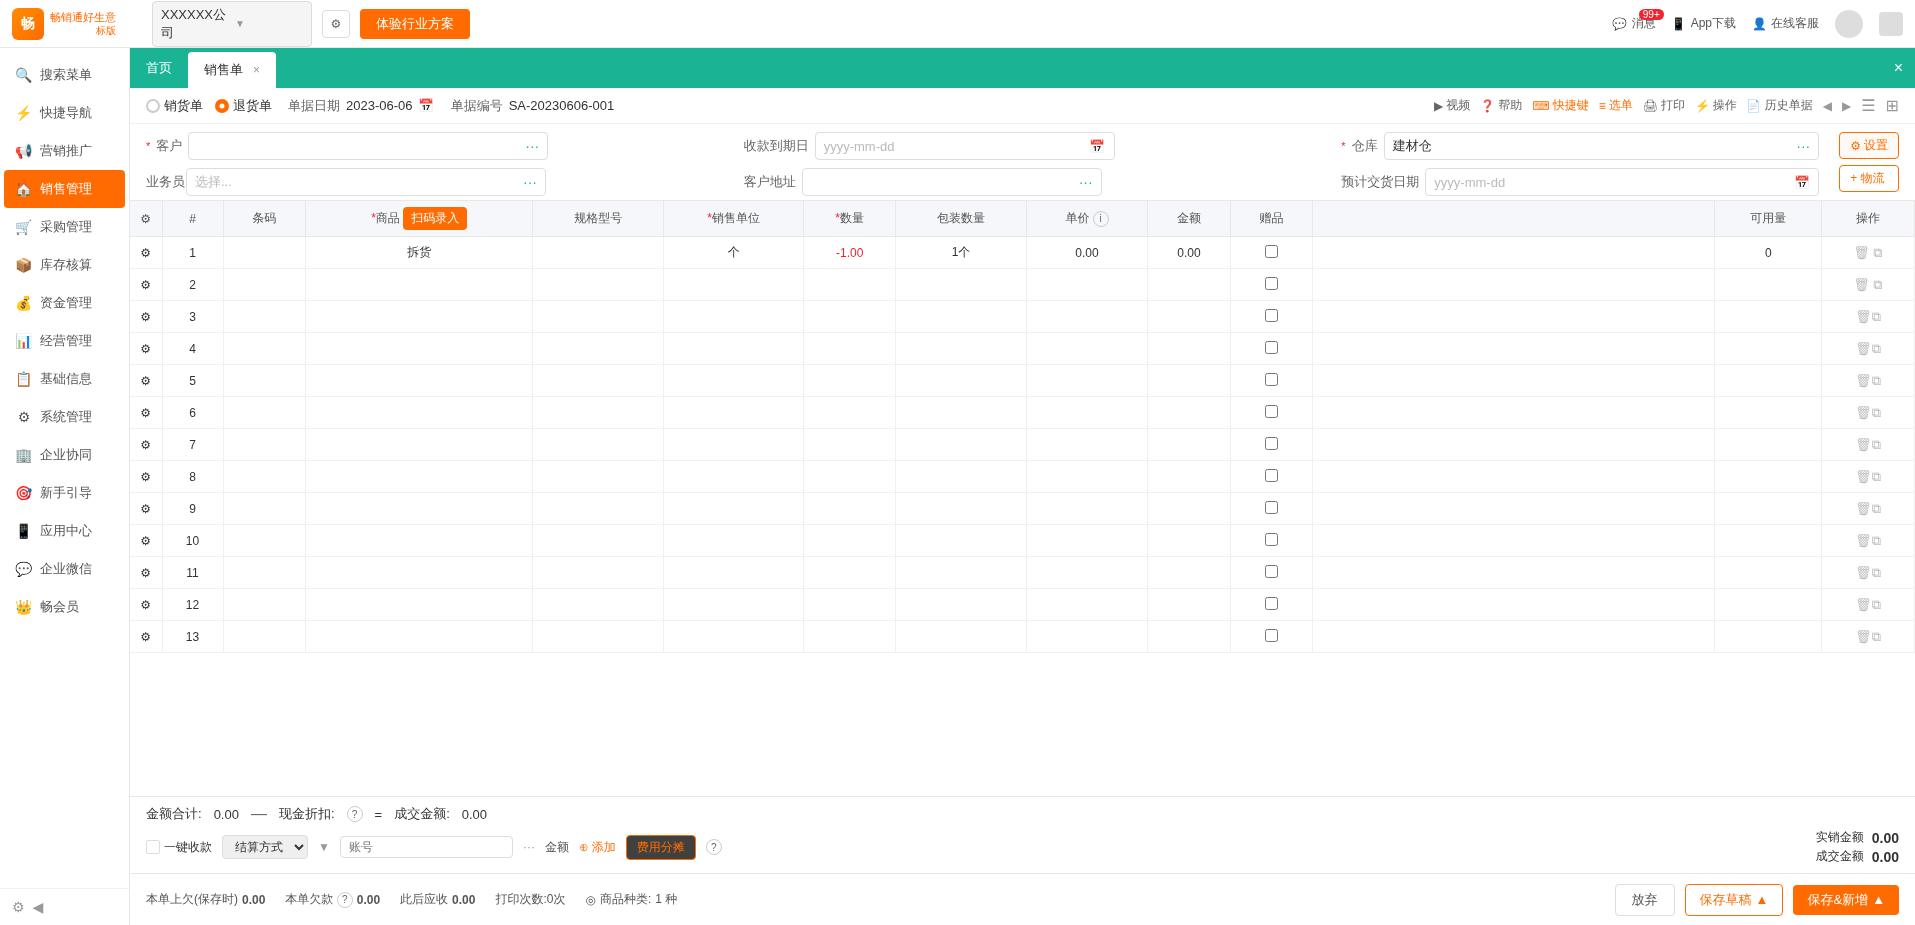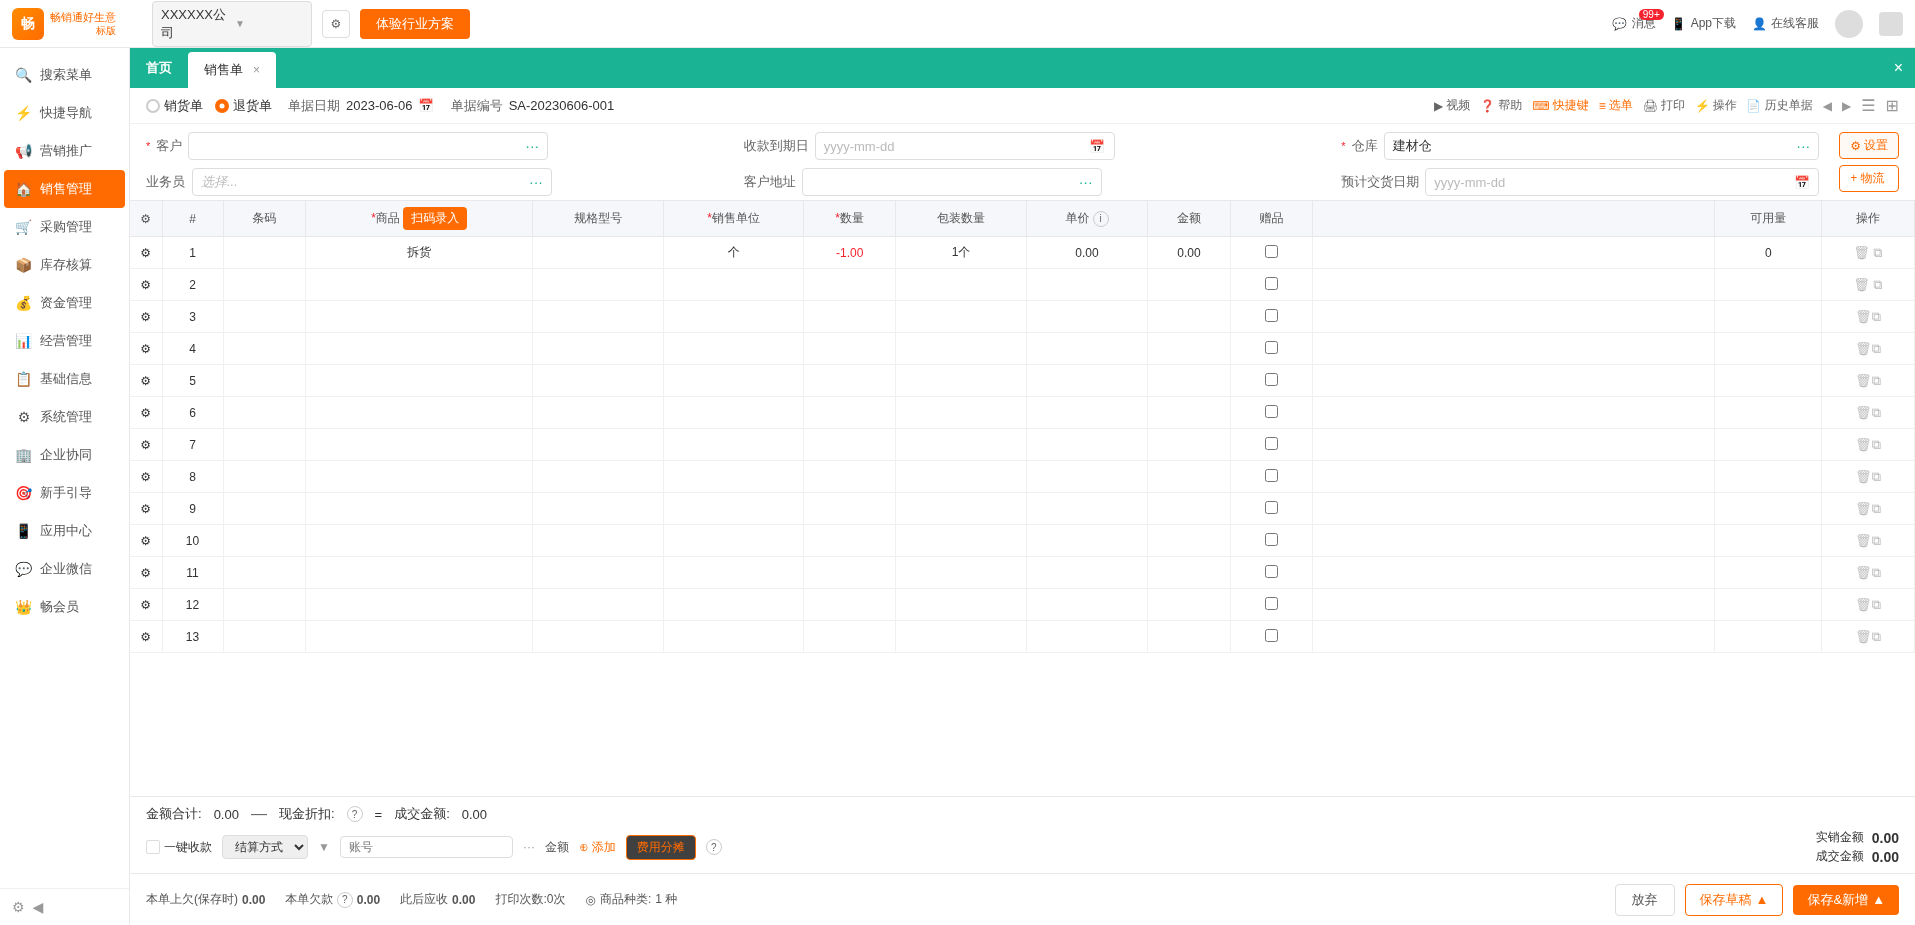--- a/index.html
+++ b/index.html
@@ -17,21 +17,21 @@
     .trial-btn { background: #ff6b00; color: #fff; border: none; border-radius: 4px; padding: 6px 16px; font-size: 13px; cursor: pointer; }
     .top-right { margin-left: auto; display: flex; align-items: center; gap: 16px; }
     .top-right-item { display: flex; align-items: center; gap: 4px; font-size: 12px; color: #555; cursor: pointer; position: relative; }
     .badge { position: absolute; top: -6px; right: -8px; background: #f5222d; color: #fff; border-radius: 8px; padding: 0 4px; font-size: 10px; min-width: 16px; text-align: center; }
     .avatar { width: 28px; height: 28px; background: #ddd; border-radius: 50%; }
 
     
     .tab-bar { display: flex; align-items: center; background: #1ab394; height: 40px; padding: 0 0 0 0; }
     .tab-item { height: 40px; padding: 0 16px; display: flex; align-items: center; font-size: 13px; cursor: pointer; color: rgba(255,255,255,0.85); gap: 6px; }
     .tab-item.active { background: #fff; color: #333; border-radius: 4px 4px 0 0; margin-top: 4px; height: 36px; }
-    .tab-item.home { color: #fff; font-weight: bold; }
+    .tab-item.home { color: #fff; }
     .tab-close { font-size: 12px; color: #999; margin-left: 4px; cursor: pointer; }
     .tab-spacer { flex: 1; }
     .tab-bar-close { color: #fff; padding: 0 12px; cursor: pointer; font-size: 16px; }
 
     
     .main-content { background: #fff; margin: 0; padding: 0; height: calc(925px - 48px - 40px); overflow: hidden; display: flex; flex-direction: column; }
     .radio-group { display: flex; align-items: center; gap: 12px; }
     .radio-item { display: flex; align-items: center; gap: 4px; cursor: pointer; font-size: 13px; }
     .radio-circle { width: 14px; height: 14px; border-radius: 50%; border: 2px solid #ccc; display: inline-block; }
     .radio-circle.checked { border-color: #ff6b00; background: #ff6b00; position: relative; }
@@ -258,23 +258,23 @@
         <div style="display:flex; align-items:flex-start; padding: 8px 16px 4px; gap:0;">
 
           <div style="display:flex; flex-direction:column; gap:8px; flex:1;">
             <div style="display:flex; align-items:center; gap:6px;">
               <span style="color:#f5222d;font-size:11px;">*</span>
               <span style="color:#666; font-size:13px;">客户</span>
               <div style="flex:1; border:1px solid #ddd; border-radius:4px; height:28px; padding:0 8px; display:flex; align-items:center; justify-content:flex-end; max-width:360px; cursor:pointer; position:relative;">
                 <span style="color:#1ab394; font-size:14px;">···</span>
               </div>
             </div>
-            <div style="display:flex; align-items:center; gap:6px;">
+            <div style="display:flex; align-items:center; ">
               <span style="color:#666; font-size:13px; min-width:40px;">业务员</span>
-              <div style="flex:1; border:1px solid #ddd; border-radius:4px; height:28px; padding:0 8px; display:flex; align-items:center; justify-content:space-between; max-width:360px; cursor:pointer;font-style:italic;">
+              <div style="flex:1; border:1px solid #ddd; border-radius:4px; height:28px; padding:0 8px; display:flex; align-items:center; justify-content:space-between; max-width:360px; cursor:pointer;">
                 <span style="color:#bbb; font-size:13px;">选择...</span>
                 <span style="color:#1ab394; font-size:14px;">···</span>
               </div>
             </div>
           </div>
 
           <div style="display:flex; flex-direction:column; gap:8px; flex:1; padding-left:40px;">
             <div style="display:flex; align-items:center; gap:6px;">
               <span style="color:#666; font-size:13px; white-space:nowrap;">收款到期日</span>
               <div style="flex:1; border:1px solid #ddd; border-radius:4px; height:28px; padding:0 8px; display:flex; align-items:center; justify-content:space-between; max-width:300px; cursor:pointer;">

